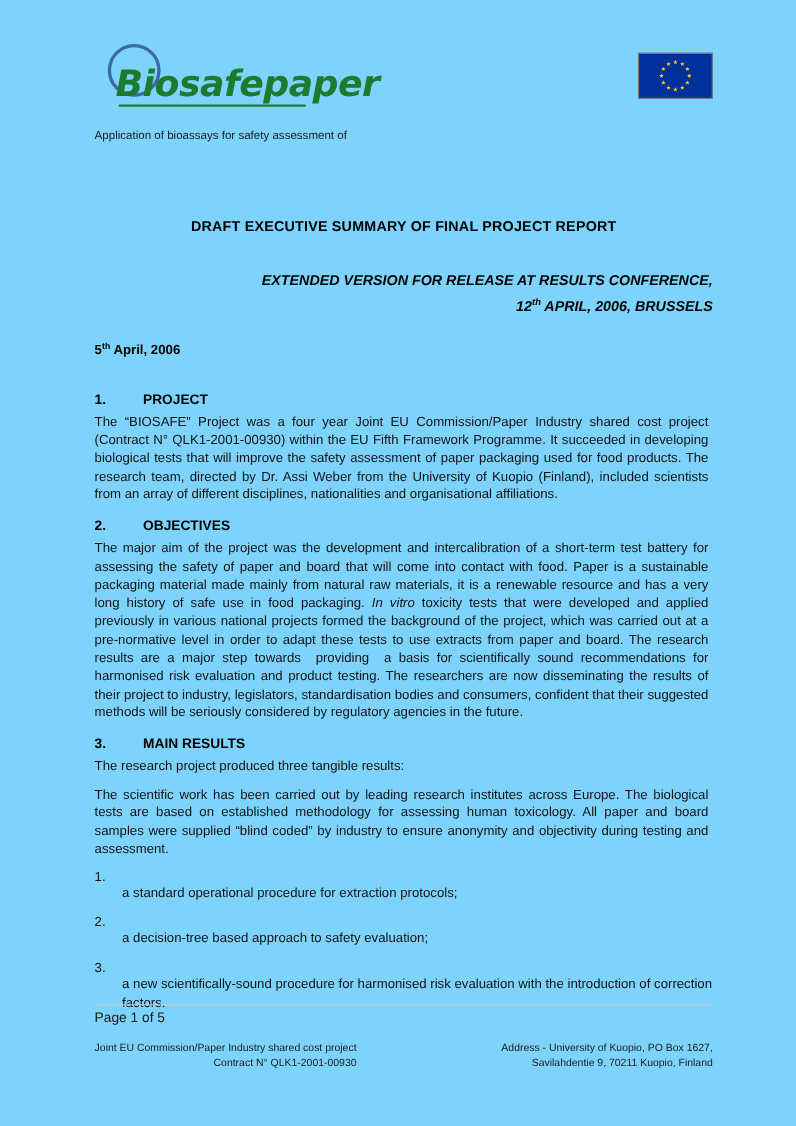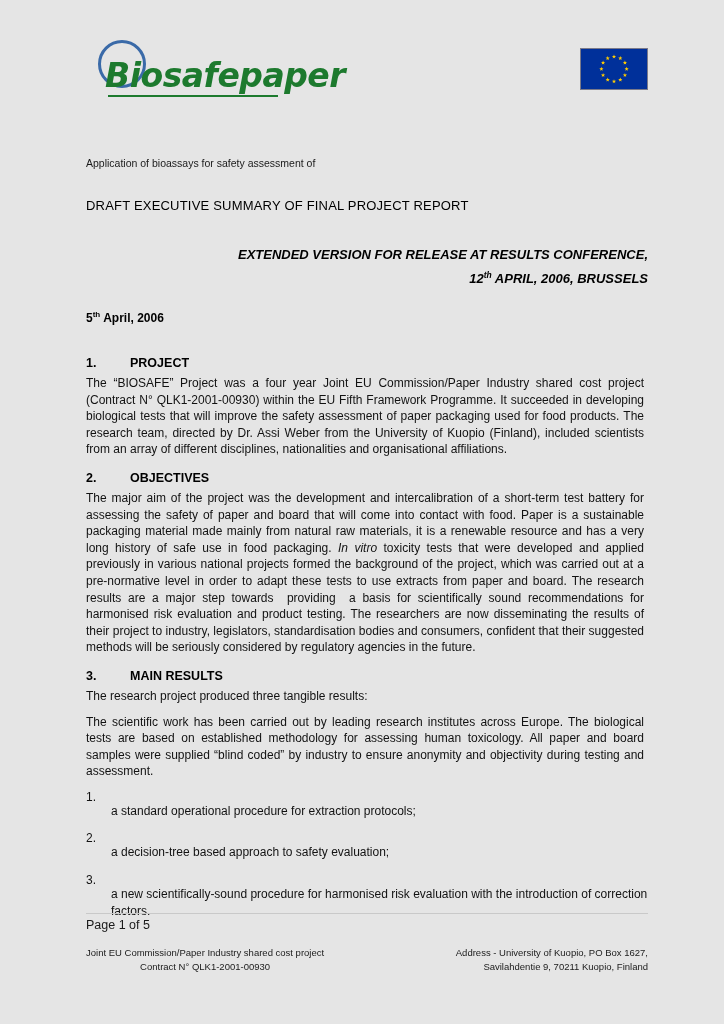--- a/index.html
+++ b/index.html
@@ -14,21 +14,21 @@
     font-family: "Liberation Sans", sans-serif;
     color: #111111;
     overflow: hidden;
   }
 
   .page {
     position: absolute;
     left: 0; top: 0;
     width: 724px;
     height: 1024px;
-    background: #e5e5e5;
+    background: #7dd3fc;
   }
 
   
   .header {
     position: absolute;
     left: 86px;
     top: 38px;
     width: 562px;
     height: 115px;
   }
@@ -75,21 +75,21 @@
   }
   .tagline {
     position: absolute;
     left: 0;
     top: 78px;
     width: 300px;
     font-size: 10.5px;
     line-height: 15px;
     color: #1a1a1a;
   }
-  .tagline div { white-space: nowrap; margin-top: 40px; }
+  .tagline div { white-space: nowrap; }
 
   .eu-flag {
     position: absolute;
     left: 494px;
     top: 10px;
     width: 68px;
     height: 42px;
     background: #00309a;
     border: 1px solid #7a7a8a;
     box-sizing: border-box;
@@ -99,22 +99,23 @@
     left: 0; top: 0;
     width: 100%; height: 100%;
   }
 
   
   .title-main {
     position: absolute;
     left: 86px;
     top: 198px;
     width: 562px;
+    text-align: center;
     font-size: 13px;
-    font-weight: 400;
+    font-weight: 700;
     letter-spacing: 0.2px;
     color: #000000;
   }
   .title-sub {
     position: absolute;
     left: 86px;
     top: 243px;
     width: 562px;
     text-align: right;
     font-size: 13px;
@@ -214,21 +215,21 @@
     position: absolute;
     left: 86px;
     top: 946px;
     width: 562px;
     display: flex;
     justify-content: space-between;
     font-size: 9.5px;
     line-height: 14px;
     color: #1a1a1a;
   }
-  .footer-left { text-align: center; }
+  .footer-left { text-align: right; }
   .footer-right { text-align: right; }
 
   .watermark {
     position: absolute;
     left: 27px;
     top: 979px;
     font-family: "DejaVu Sans", sans-serif;
     font-size: 16px;
     letter-spacing: 0.1px;
     background-image: linear-gradient(90deg, #6f8fa8 0%, #8aa39a 45%, #93b06f 75%, #9dbb66 100%);

